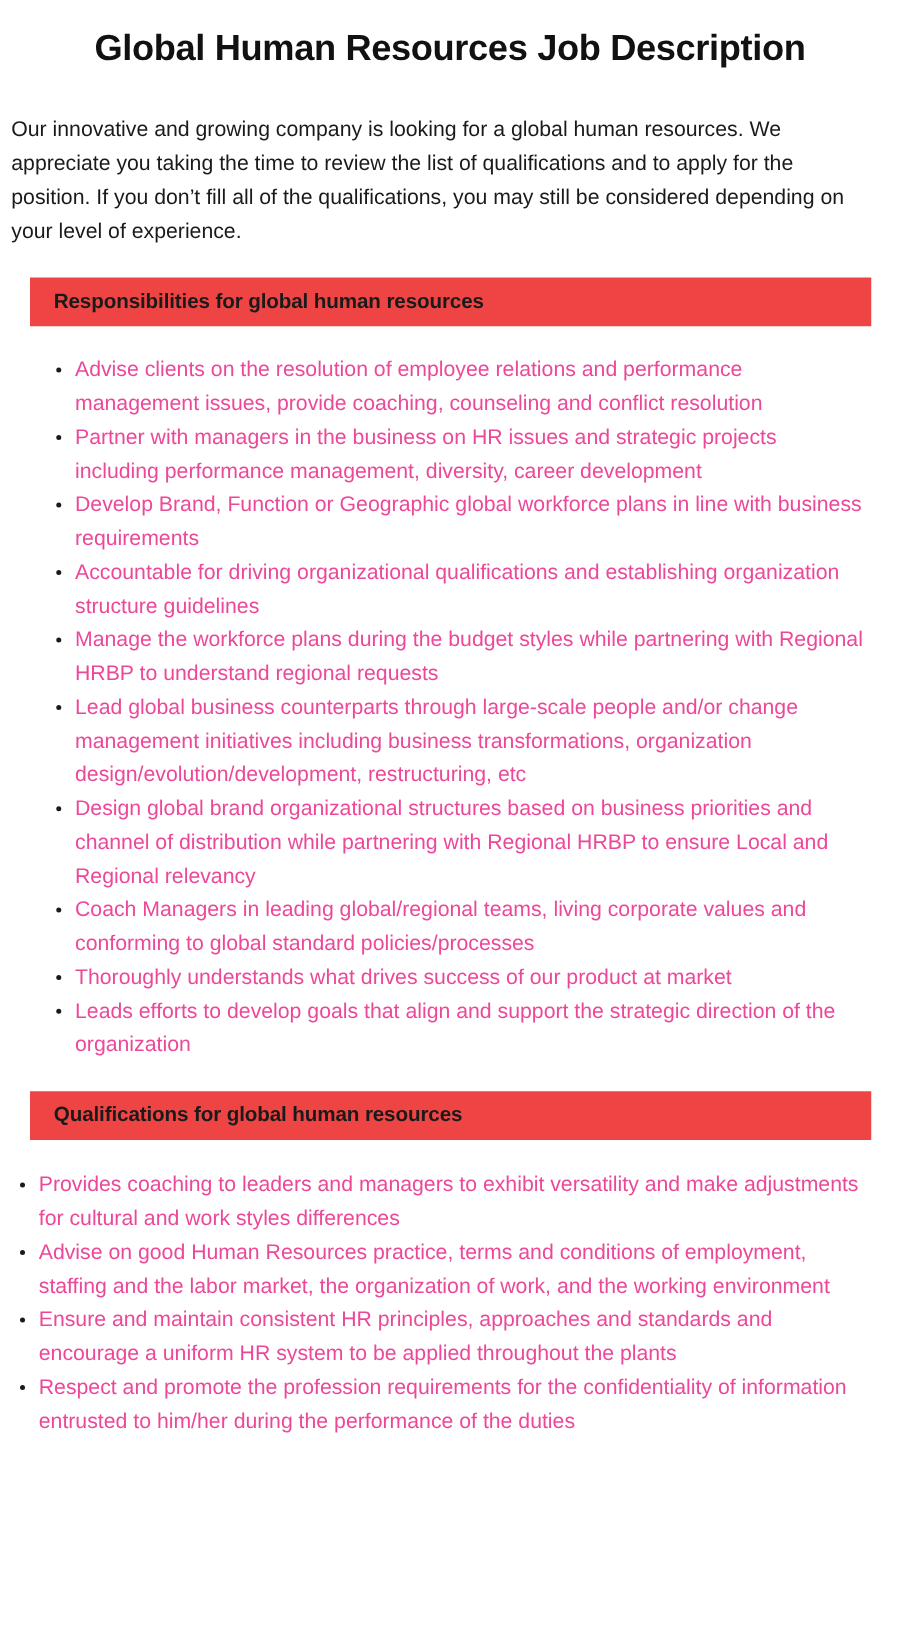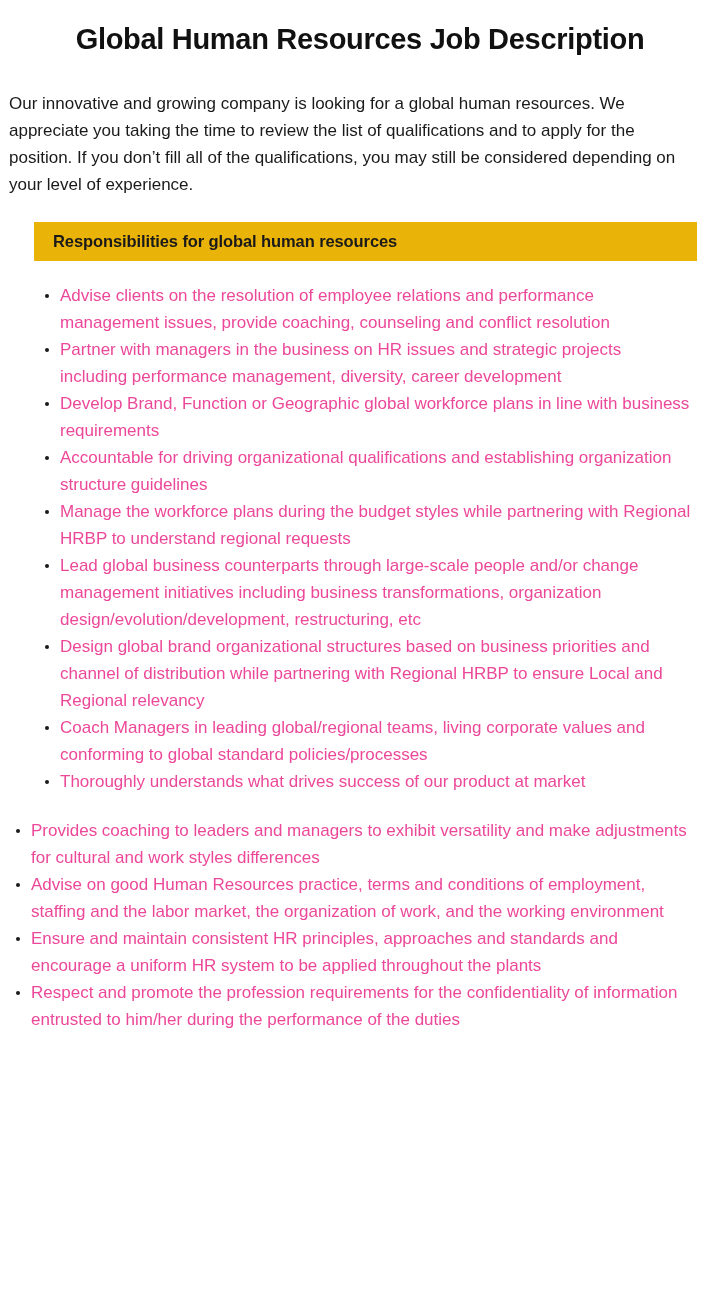--- a/index.html
+++ b/index.html
@@ -43,22 +43,22 @@
     padding: 16px 30px 0 9px;
     text-align: left;
   }
 
   .section {
     margin: 0;
     padding: 0;
   }
 
   .section-header {
-    background: #eab308;
-    margin: 24px 23px 0 34px;
+    background: #ef4444;
+    margin: 24px 23px 0 24px;
     padding: 9px 0 9px 19px;
     box-sizing: border-box;
   }
 
   .section-header-text {
     font-size: 16.5px;
     font-weight: bold;
     line-height: 21px;
     color: #1a1a1a;
     letter-spacing: -0.1px;
@@ -112,24 +112,28 @@
     <ul class="bullet-list">
       <li>Advise clients on the resolution of employee relations and performance management issues, provide coaching, counseling and conflict resolution</li>
       <li>Partner with managers in the business on HR issues and strategic projects including performance management, diversity, career development</li>
       <li>Develop Brand, Function or Geographic global workforce plans in line with business requirements</li>
       <li>Accountable for driving organizational qualifications and establishing organization structure guidelines</li>
       <li>Manage the workforce plans during the budget styles while partnering with Regional HRBP to understand regional requests</li>
       <li>Lead global business counterparts through large-scale people and/or change management initiatives including business transformations, organization design/evolution/development, restructuring, etc</li>
       <li>Design global brand organizational structures based on business priorities and channel of distribution while partnering with Regional HRBP to ensure Local and Regional relevancy</li>
       <li>Coach Managers in leading global/regional teams, living corporate values and conforming to global standard policies/processes</li>
       <li>Thoroughly understands what drives success of our product at market</li>
+      <li>Leads efforts to develop goals that align and support the strategic direction of the organization</li>
     </ul>
   </div>
 
   <div class="section section--qualifications">
+    <div class="section-header">
+      <span class="section-header-text">Qualifications for global human resources</span>
+    </div>
     <ul class="bullet-list">
       <li>Provides coaching to leaders and managers to exhibit versatility and make adjustments for cultural and work styles differences</li>
       <li>Advise on good Human Resources practice, terms and conditions of employment, staffing and the labor market, the organization of work, and the working environment</li>
       <li>Ensure and maintain consistent HR principles, approaches and standards and encourage a uniform HR system to be applied throughout the plants</li>
       <li>Respect and promote the profession requirements for the confidentiality of information entrusted to him/her during the performance of the duties</li>
     </ul>
   </div>
 
 </div>
 

